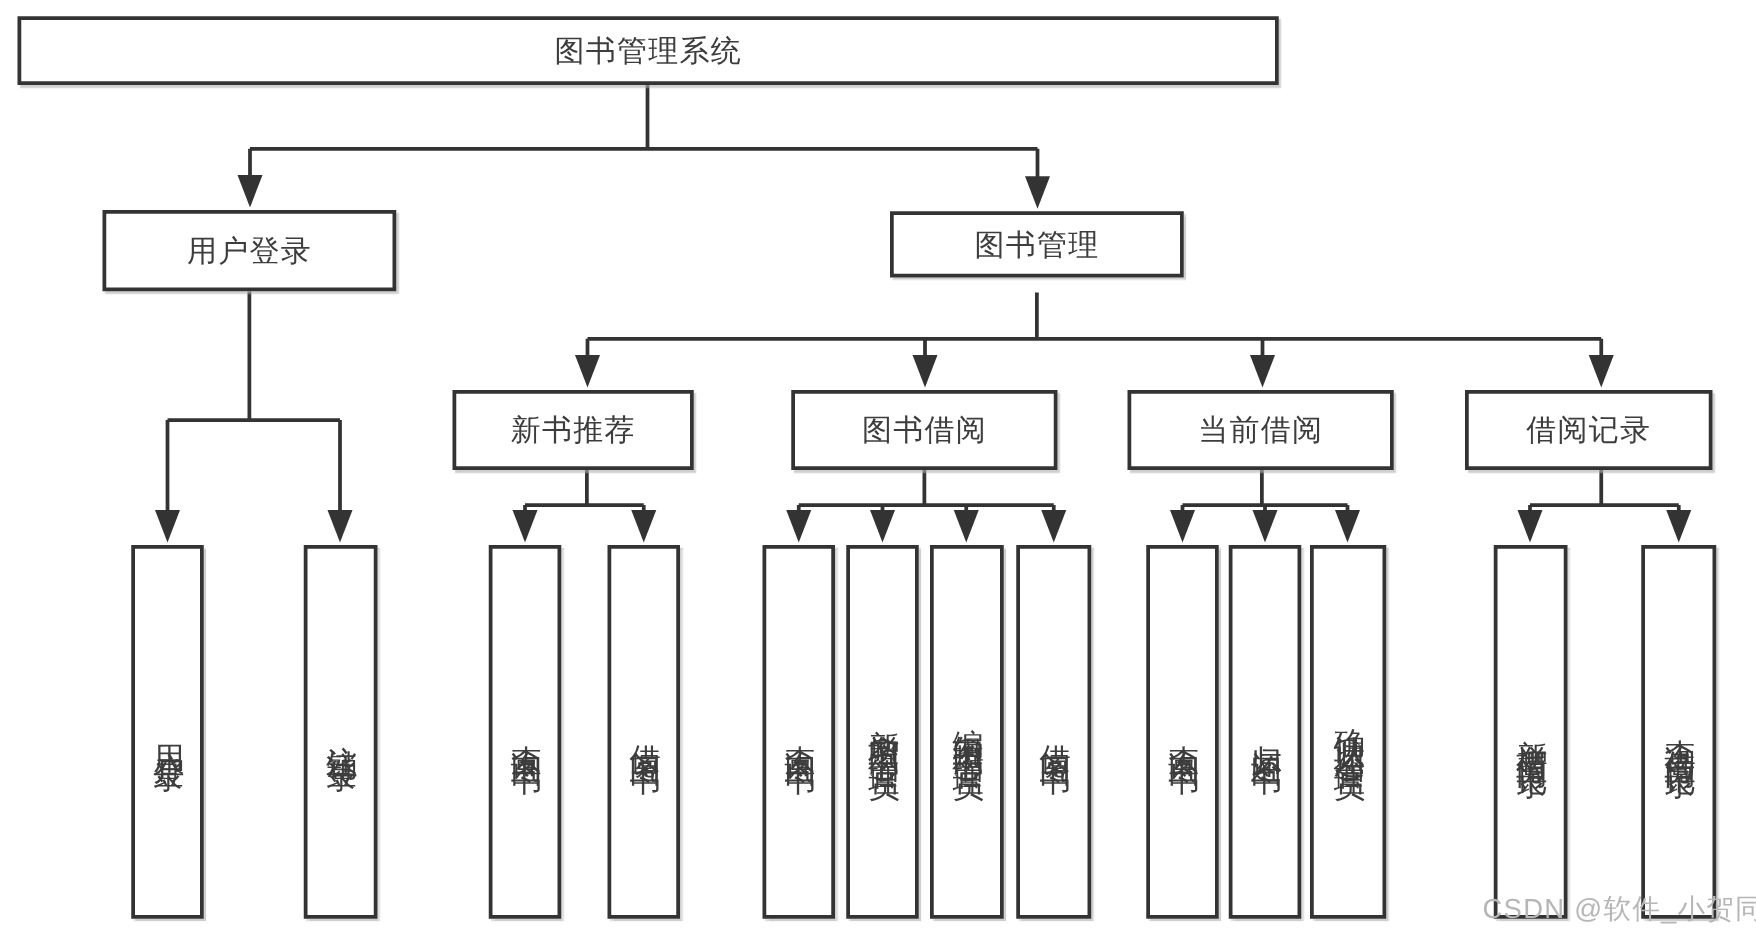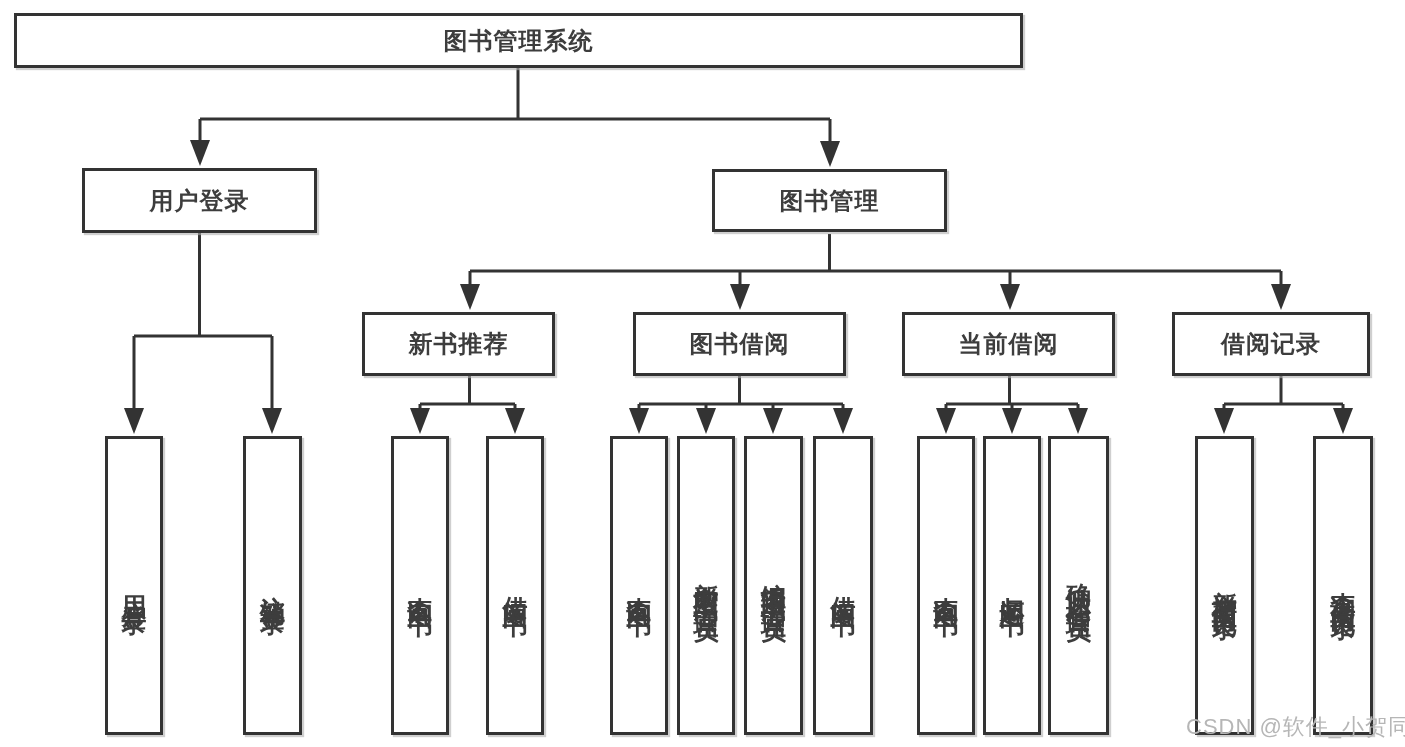--- a/index.html
+++ b/index.html
@@ -4,21 +4,21 @@
 <style>
   :root { --line:#333333; --text:#3d3d3d; --watermark:#b6b6b6; --bg:#ffffff; }
   * { margin:0; padding:0; box-sizing:border-box; }
   body { background:var(--bg); font-family:"Liberation Sans", sans-serif; }
   .canvas { position:relative; width:1405px; height:747px; background:var(--bg); overflow:hidden; }
   .connectors { position:absolute; left:0; top:0; }
   .connectors .stroke path { stroke:var(--line); stroke-width:3; fill:none; }
   .connectors .fill polygon { fill:var(--line); stroke:none; }
   .node { position:absolute; background:#fff; border:3px solid var(--line);
           display:flex; align-items:center; justify-content:center;
-          color:var(--text); box-shadow:2px 2px 1px rgba(175,175,175,.6);font-weight:bold; }
+          color:var(--text); box-shadow:2px 2px 1px rgba(175,175,175,.6); }
   .node.h span { font-size:24px; letter-spacing:1px; white-space:nowrap; }
   .node.v span { writing-mode:vertical-rl; text-orientation:mixed;
                  font-size:25px; letter-spacing:5px; line-height:1; }
   .watermark { position:absolute; font-size:22px; color:var(--watermark);
                letter-spacing:1px; white-space:nowrap; z-index:5; }
 </style>
 </head>
 <body>
 
 <div class="canvas">
@@ -63,21 +63,21 @@
     </g>
   </svg>
 
   <div class="node h" style="left:14px; top:13px; width:1009px; height:55px">
     <span>图书管理系统</span>
   </div>
 
   <div class="node h" style="left:82px; top:168px; width:235px; height:65px">
     <span>用户登录</span>
   </div>
-  <div class="node h" style="left:712px; top:169px; width:235px; height:63px">
+  <div class="node h" style="left:712px; top:169px; width:235px; height:53px">
     <span>图书管理</span>
   </div>
 
   <div class="node h" style="left:362px; top:312px; width:193px; height:64px">
     <span>新书推荐</span>
   </div>
   <div class="node h" style="left:633px; top:312px; width:213px; height:64px">
     <span>图书借阅</span>
   </div>
   <div class="node h" style="left:902px; top:312px; width:213px; height:64px">

